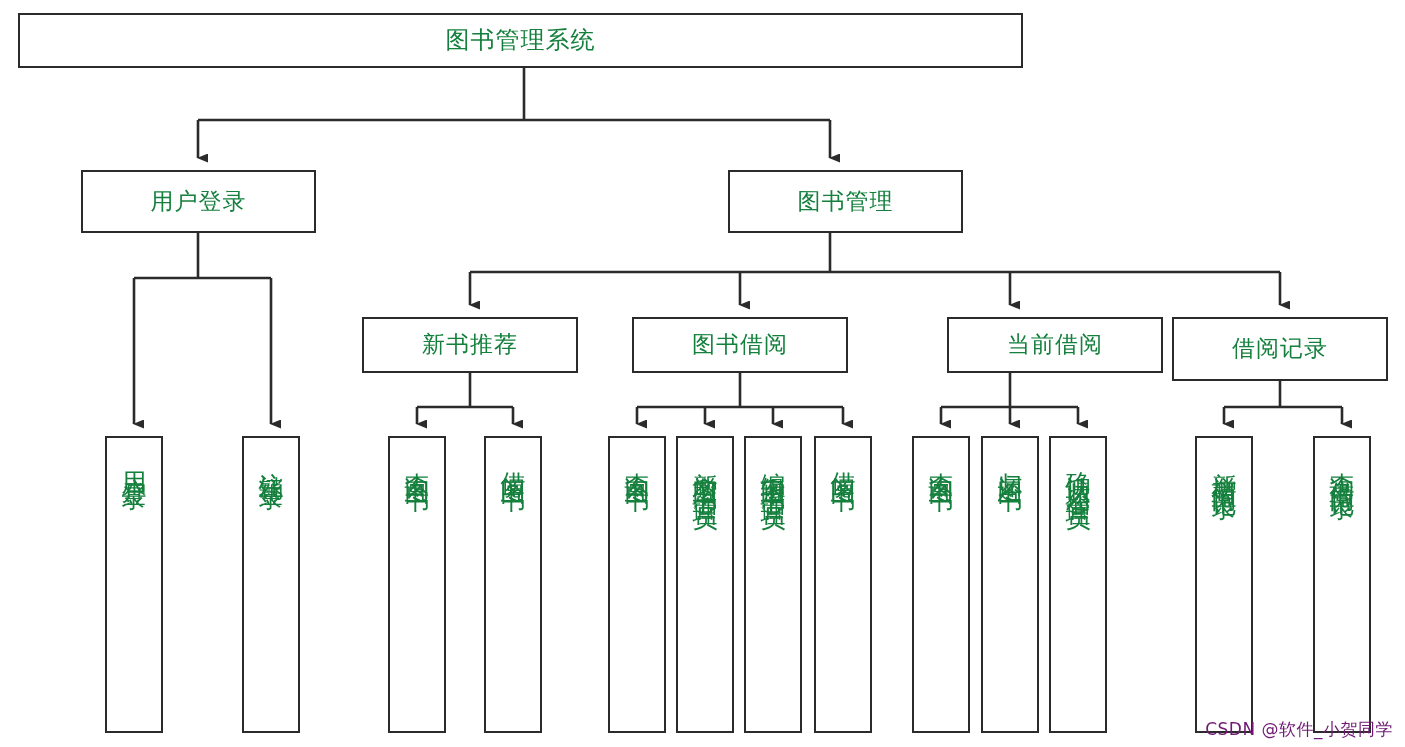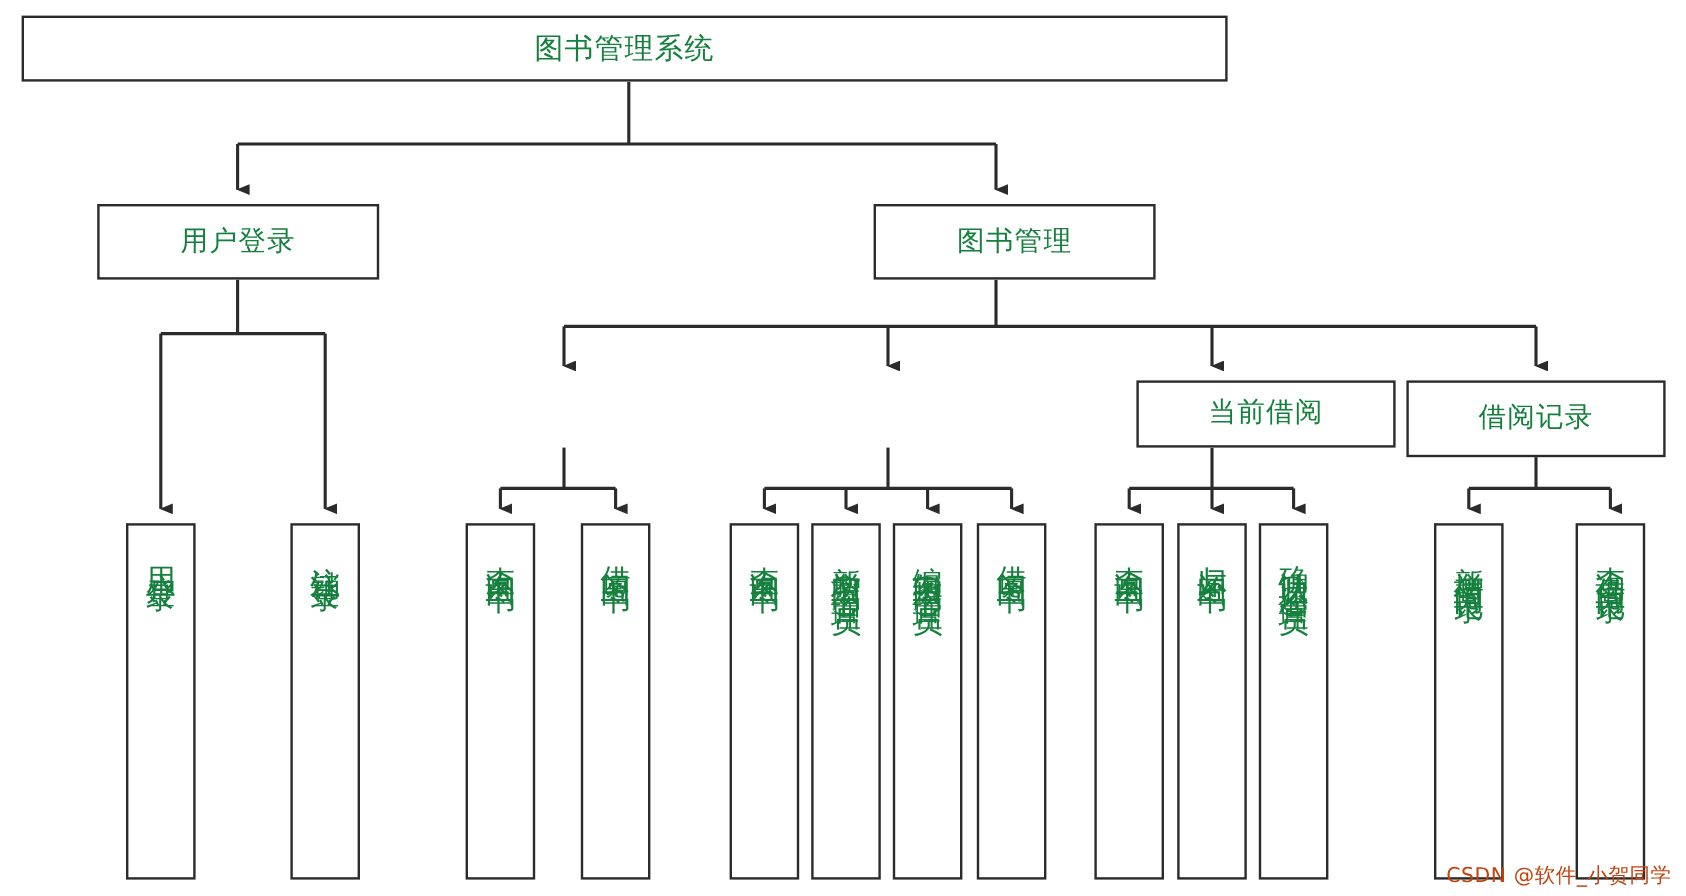--- a/index.html
+++ b/index.html
@@ -55,21 +55,21 @@
     font-size:25px;
     line-height:1.0;
     letter-spacing:5px;
     white-space:nowrap;
   }
   #watermark{
     position:absolute;
     right:12px;
     bottom:6px;
     font-size:17px;
-    color:#c2410c;
+    color:#701a75;
     letter-spacing:0.5px;
     z-index:3;
     white-space:nowrap;
   }
 </style>
 </head>
 <body>
 
 <div id="diagram">
 
@@ -127,20 +127,26 @@
     <span class="label">图书管理系统</span>
   </div>
 
   <div class="node horiz" style="left:81px; top:170px; width:235px; height:63px;">
     <span class="label">用户登录</span>
   </div>
   <div class="node horiz" style="left:712px; top:170px; width:235px; height:63px;margin-left:16px;">
     <span class="label">图书管理</span>
   </div>
 
+  <div class="node horiz" style="left:362px; top:317px; width:216px; height:56px;">
+    <span class="label">新书推荐</span>
+  </div>
+  <div class="node horiz" style="left:632px; top:317px; width:216px; height:56px;">
+    <span class="label">图书借阅</span>
+  </div>
   <div class="node horiz" style="left:902px; top:317px; width:216px; height:56px;margin-left:45px;">
     <span class="label">当前借阅</span>
   </div>
   <div class="node horiz" style="left:1172px; top:317px; width:216px; height:64px;">
     <span class="label">借阅记录</span>
   </div>
 
   <div class="node vert" style="left:105px; top:436px; width:58px; height:297px;">
     <span class="label">用户登录</span>
   </div>

